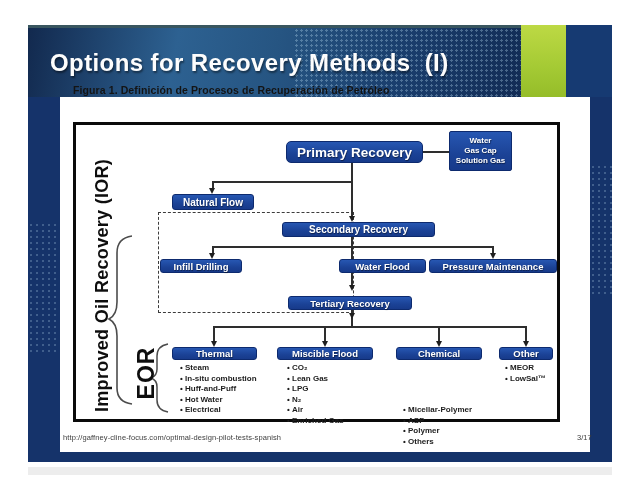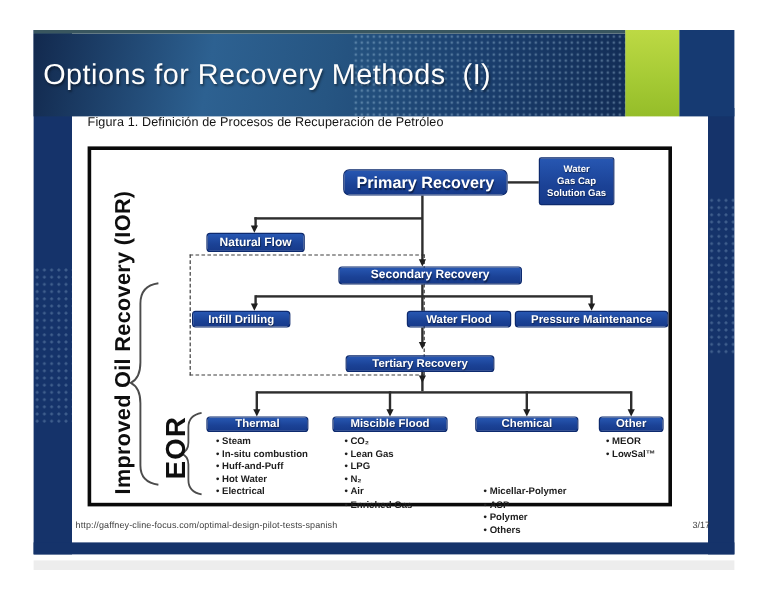--- a/index.html
+++ b/index.html
@@ -17,26 +17,26 @@
   #next-slide-edge{left:28px;top:467px;width:584px;height:8px;background:#ededed;}
 
   #banner{left:28px;top:25px;width:493px;height:72px;
           background:linear-gradient(100deg,#12294e 0%,#2d6191 30%,#265582 50%,#1a3e6d 75%,#122c55 100%);
           border-top:3px solid #39565f;box-sizing:border-box;display:flex;align-items:center;}
   #banner .dots{position:absolute;right:0;top:0;width:46%;height:100%;
           background-image:radial-gradient(rgba(190,225,245,.38) 1px,transparent 1.4px);
           background-size:5px 5px;opacity:.85;}
   .bar-dots{background-image:radial-gradient(rgba(190,225,245,.25) 1px,transparent 1.4px);
           background-size:6px 6px;}
-  #slide-title{position:relative;color:#fdfdfd;font-size:24px;font-weight:normal;
-          padding-left:8px;letter-spacing:.4px;white-space:pre;
+  #slide-title{position:relative;color:#fdfdfd;font-size:24px;font-weight:bold;
+          padding-left:22px;letter-spacing:.4px;white-space:pre;
           text-shadow:1px 2px 2px rgba(0,0,0,.45);}
 
   
-  #figure-caption{left:73px;top:96px;font-size:10.5px;font-weight:normal;color:#141414;letter-spacing:.1px;}
+  #figure-caption{left:73px;top:84px;font-size:10.5px;font-weight:bold;color:#141414;letter-spacing:.1px;}
   #figure-frame{left:73px;top:122px;width:487px;height:300px;border:3px solid #0a0a0a;background:#ffffff;box-sizing:border-box;}
 
   .fbox{position:absolute;box-sizing:border-box;color:#ffffff;font-weight:bold;text-align:center;
         background:linear-gradient(180deg,#2757b2 0%,#1b4296 60%,#173a8a 100%);
         border:1px solid #0d2a6e;border-radius:3px;display:flex;align-items:center;justify-content:center;
         text-shadow:0.5px 1px 1px rgba(0,0,0,.5);z-index:3;}
   .ln{position:absolute;background:#2e2e2e;z-index:1;}
   .ah{position:absolute;width:0;height:0;border-left:3.5px solid transparent;
       border-right:3.5px solid transparent;border-top:6px solid #1f1f1f;z-index:2;}
   #dashed-rect{left:158px;top:212px;width:194px;height:99px;border:1.6px dashed #3c3c3c;z-index:0;}

